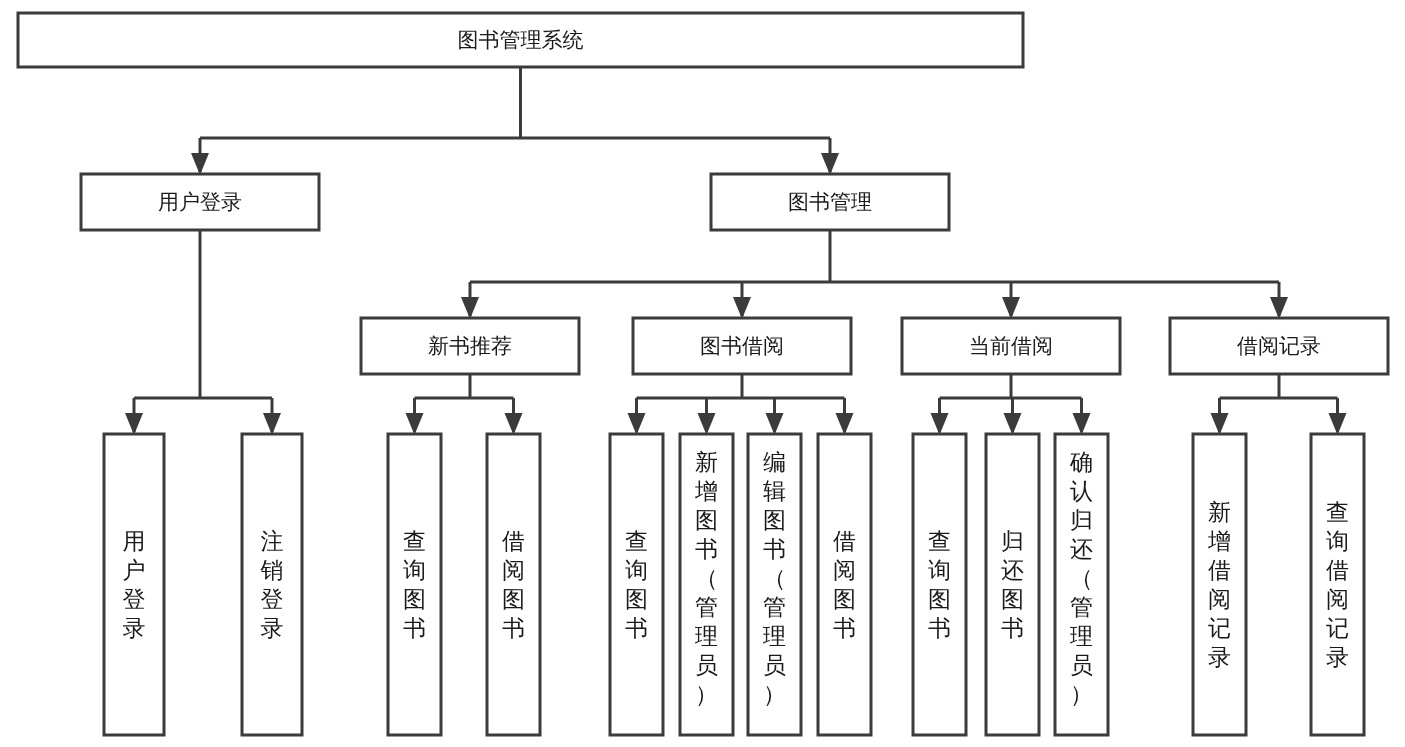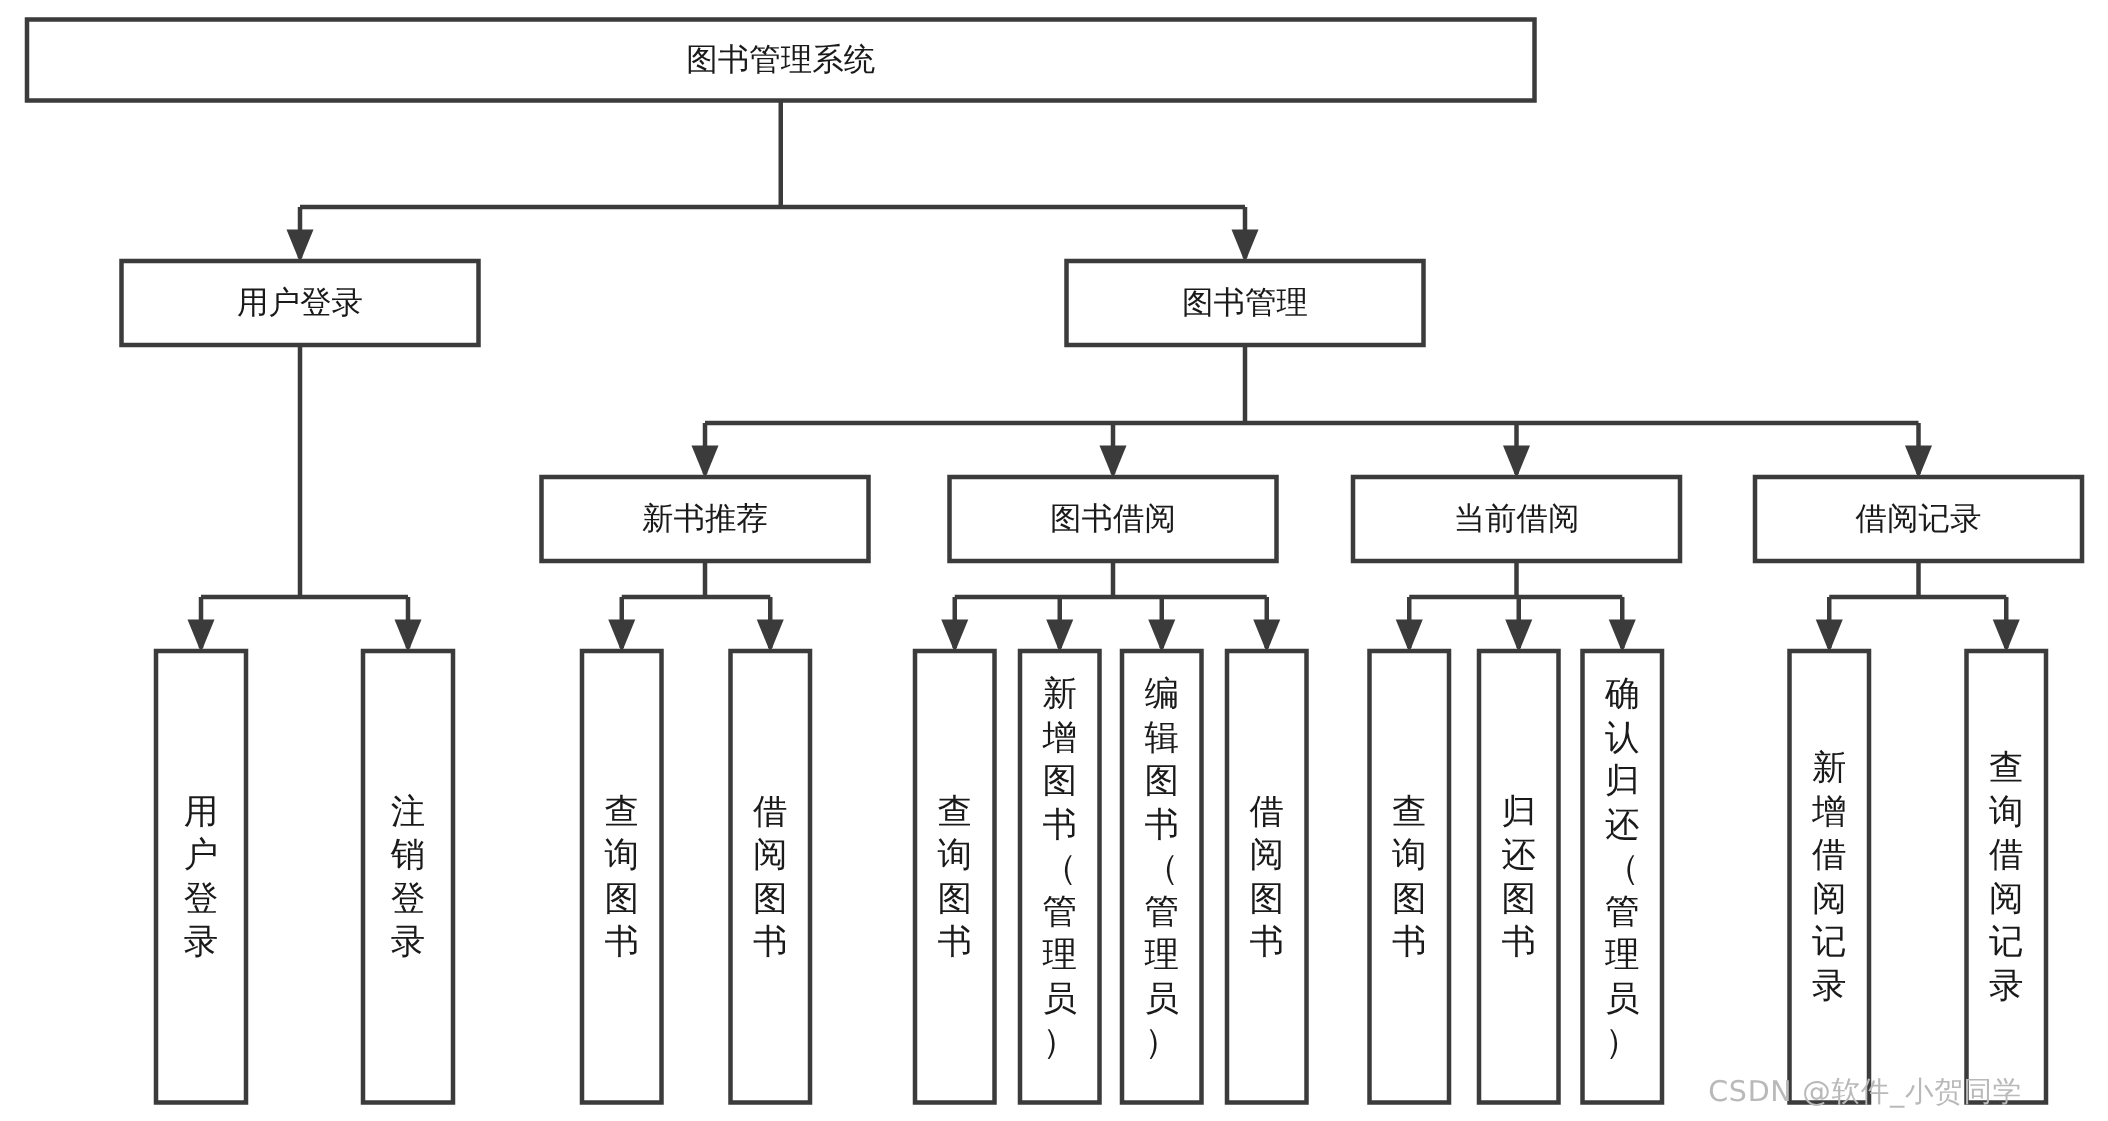--- a/index.html
+++ b/index.html
@@ -207,15 +207,14 @@
           <rect x="1193" y="434" width="53" height="301" class="node-box"></rect>
           <text x="1219.5" y="519.54" class="node-label-v"><tspan x="1219.5" dy="0">新</tspan><tspan x="1219.5" dy="29">增</tspan><tspan x="1219.5" dy="29">借</tspan><tspan x="1219.5" dy="29">阅</tspan><tspan x="1219.5" dy="29">记</tspan><tspan x="1219.5" dy="29">录</tspan></text>
         </g>
         <g>
           <rect x="1311" y="434" width="53" height="301" class="node-box"></rect>
           <text x="1337.5" y="519.54" class="node-label-v"><tspan x="1337.5" dy="0">查</tspan><tspan x="1337.5" dy="29">询</tspan><tspan x="1337.5" dy="29">借</tspan><tspan x="1337.5" dy="29">阅</tspan><tspan x="1337.5" dy="29">记</tspan><tspan x="1337.5" dy="29">录</tspan></text>
         </g>
       </g>
   </svg>
 
-  <div class="watermark">CSDN @软件_小贺同学</div>
 
 </div>
 
 </body></html>

